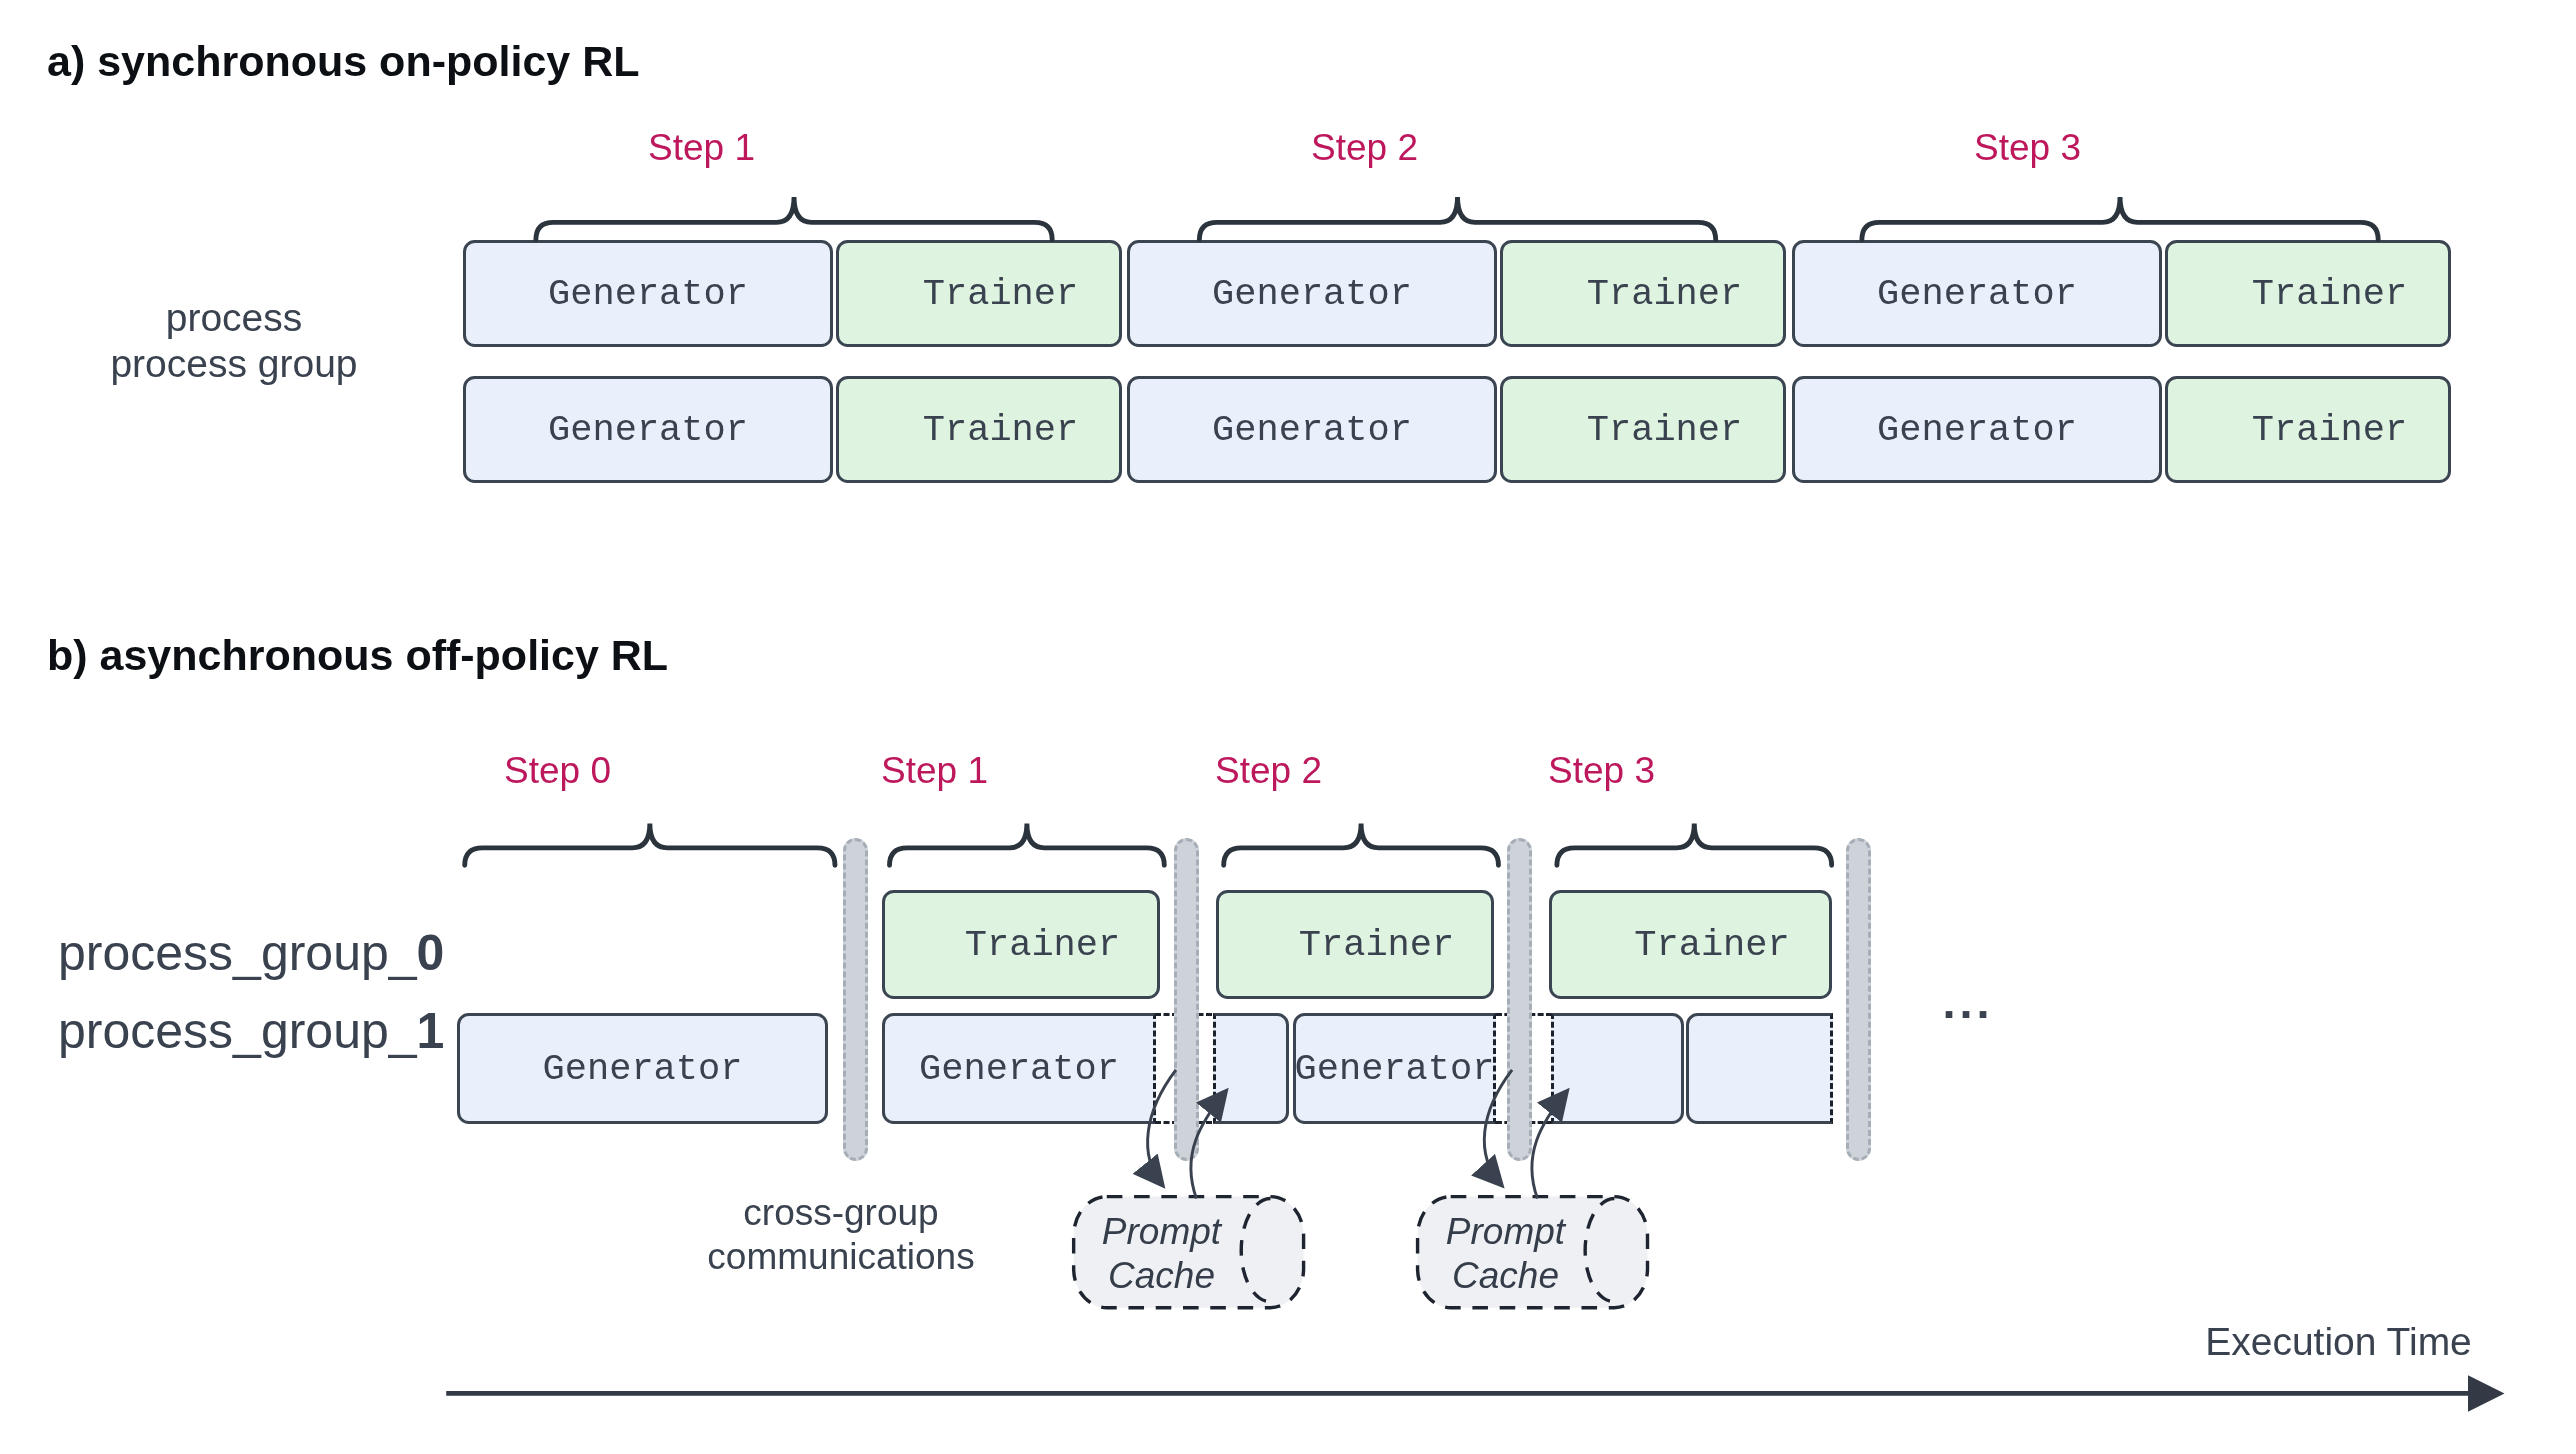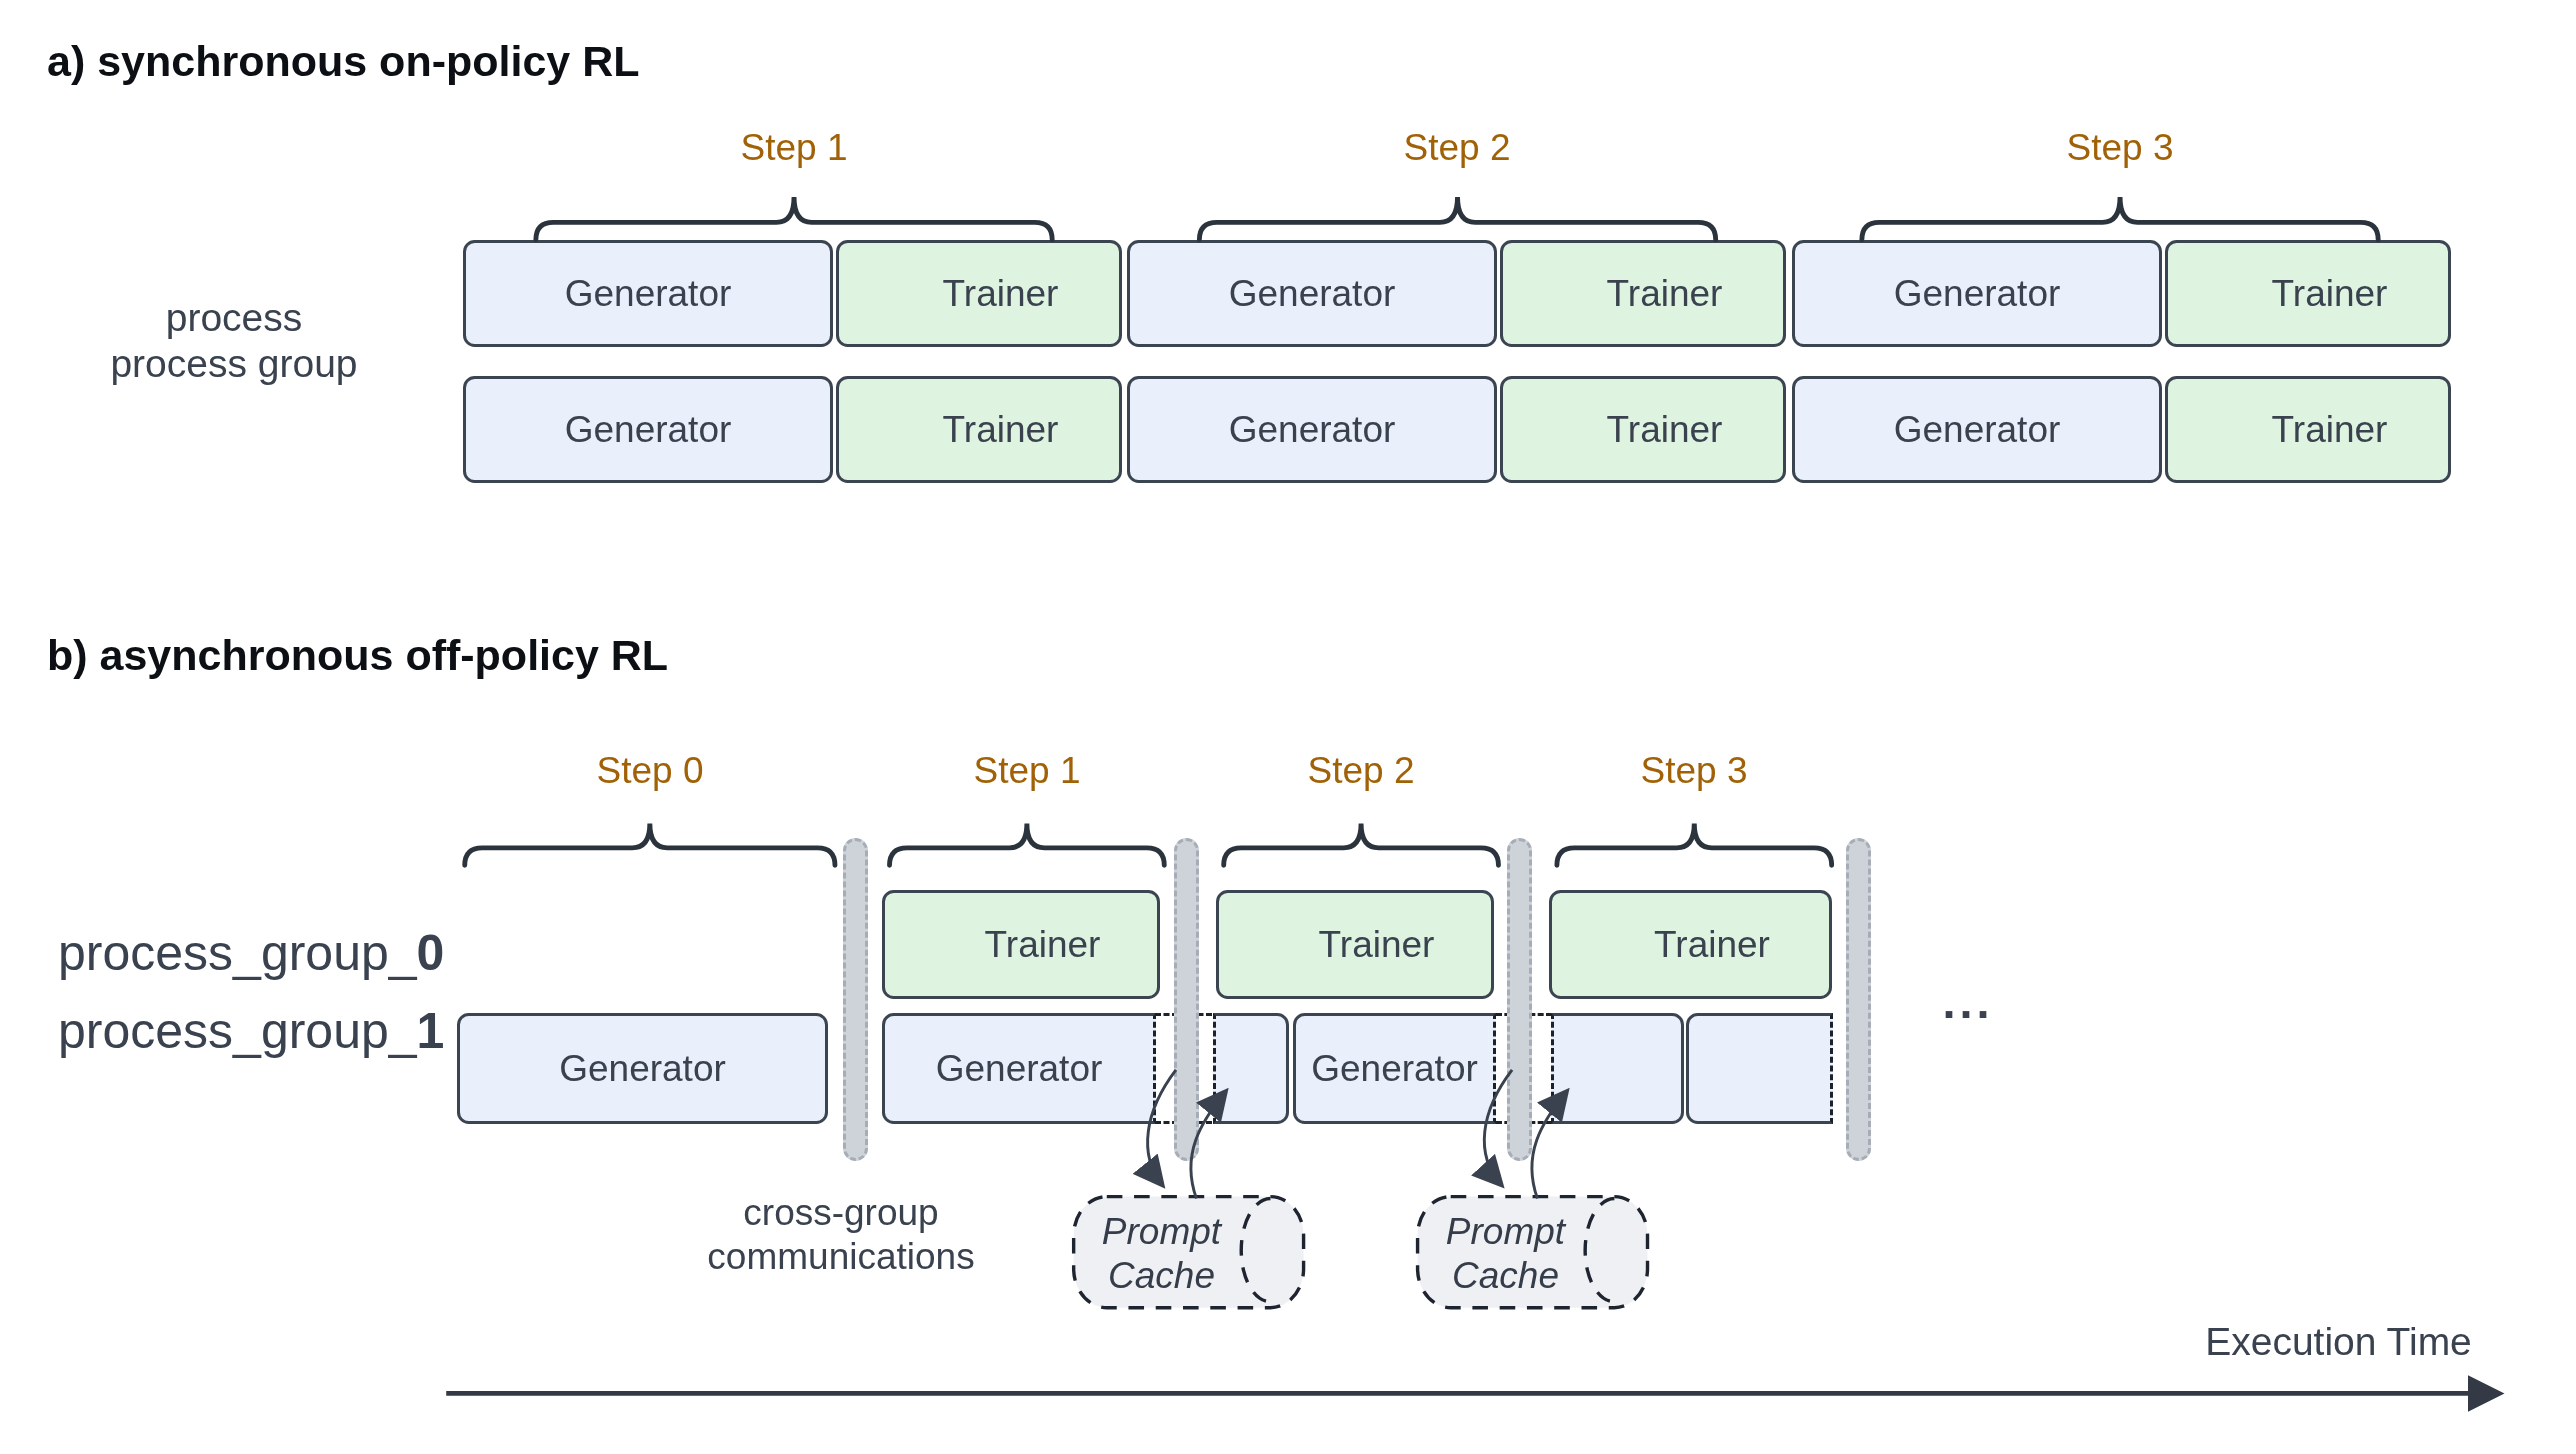--- a/index.html
+++ b/index.html
@@ -1,36 +1,36 @@
 <!DOCTYPE html>
 <html><head>
 <meta charset="utf-8">
 <style>
   html,body{margin:0;padding:0;background:#ffffff;}
   .page{position:relative;width:2576px;height:1455px;background:#ffffff;overflow:hidden;
         font-family:"Liberation Sans", sans-serif;color:#39424e;}
   .abs{position:absolute;box-sizing:border-box;}
   .title{font-size:43px;font-weight:bold;color:#0c0f13;white-space:nowrap;}
-  .step-label{font-size:37px;color:#a16207;text-align:center;white-space:nowrap;}
+  .step-label{font-size:37px;color:#be185d;white-space:nowrap;}
   .side-label{font-size:39px;color:#39424e;text-align:center;line-height:46px;}
   .row-label{font-size:50px;color:#39424e;text-align:center;white-space:nowrap;}
   .box{display:flex;align-items:center;justify-content:center;
        border:3.9px solid #3b4551;border-radius:11.7px;font-size:37px;color:#39424e;}
   .box.blue{background:#e9f0fb;}
   .box.green{background:#dff4e0;padding-left:43px;}
   .box.dash-r{border-right:3.9px dashed #1b222c;border-radius:11.7px 0 0 11.7px;}
   .box.dash-l{border-left:3.9px dashed #1b222c;border-radius:0 11.7px 11.7px 0;}
   .strip{border-top:3.9px dashed #1b222c;border-bottom:3.9px dashed #1b222c;background:transparent;}
   .comm-bar{width:25px;top:838px;height:323px;border-radius:13.6px;background:#ced3d9;
             border:3.9px dashed #a6adb6;}
   .ellipsis{font-size:47px;font-weight:bold;color:#39424e;text-align:center;letter-spacing:3.9px;}
   .cache-text{font-size:37px;font-style:italic;color:#343d49;text-align:center;line-height:44px;}
   .axis-label{font-size:39px;color:#39424e;text-align:center;white-space:nowrap;}
   svg.overlay{position:absolute;left:0;top:0;z-index:5;pointer-events:none;}
-  .boxes{z-index:1;} .barz{z-index:2;} .txt{z-index:6;}
+  .boxes{z-index:1;font-family:Liberation Mono, monospace;} .barz{z-index:2;} .txt{z-index:6;}
 </style>
 </head>
 <body>
 
 <div class="page">
 
   <div class="abs title" style="left:47px;top:37px;">a) synchronous on-policy RL</div>
 
   <div class="abs step-label" style="left:648px;top:127px;width:292px;">Step 1</div>
   <div class="abs step-label" style="left:1311px;top:127px;width:292px;">Step 2</div>

